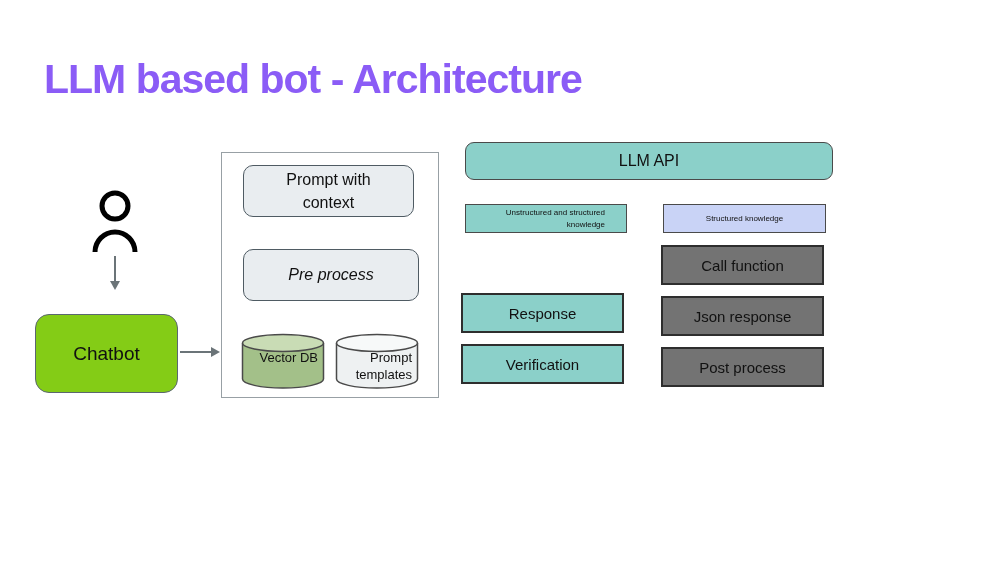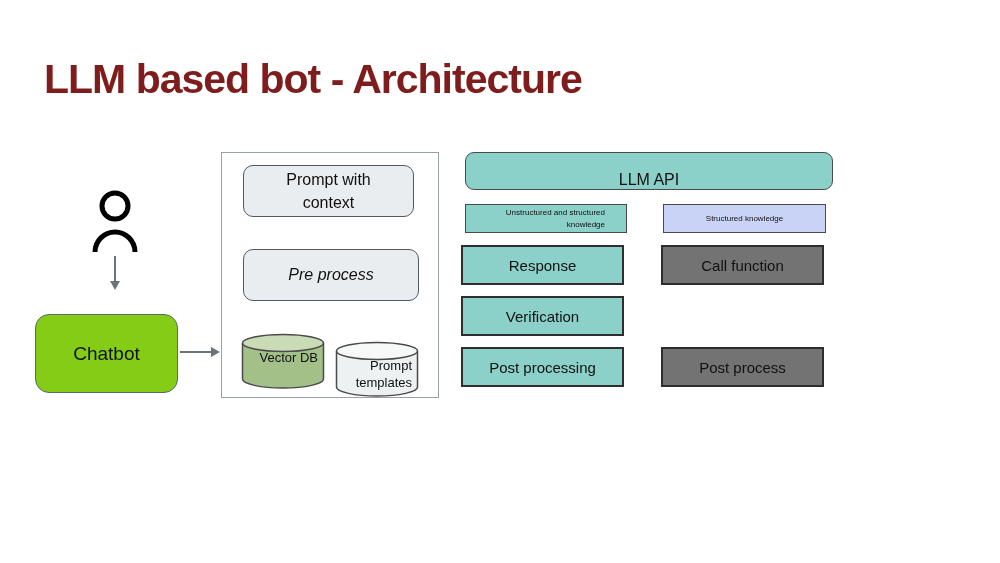--- a/index.html
+++ b/index.html
@@ -13,21 +13,21 @@
     background: #ffffff;
     overflow: hidden;
   }
 
   .title {
     position: absolute;
     left: 44px; top: 56px;
     font-size: 41px;
     font-weight: bold;
     letter-spacing: -1px;
-    color: #7f1d1d;
+    color: #8b5cf6;
     white-space: nowrap;
   }
 
   
   .user-icon { position: absolute; left: 90px; top: 185px; }
 
   .arrow-v { position: absolute; left: 110px; top: 256px; width: 10px; height: 34px; }
   .arrow-v .shaft { position: absolute; left: 4px; top: 0; width: 2px; height: 25px; background: #6b7478; }
   .arrow-v .head {
     position: absolute; left: 0; top: 25px;
@@ -74,35 +74,35 @@
     text-align: center;
     font-size: 16px;
     line-height: 1.45;
   }
   .soft-box span { display: block; max-width: 120px; }
   .box-prompt-context { left: 21px; top: 12px; width: 171px; height: 52px; }
   .box-pre-process   { left: 21px; top: 96px; width: 176px; height: 52px; font-style: italic; }
 
   .cylinder { position: absolute; width: 84px; height: 57px; }
   .cyl-vector   { left: 19px; top: 180px; }
-  .cyl-template { left: 113px; top: 188px; }
+  .cyl-template { left: 113px; top: 180px; }
   .cylinder .cyl-label {
     position: absolute; left: 0; top: 17px; width: 100%;
     text-align: right; font-size: 13px; line-height: 1.3;
   }
   .cylinder .cyl-label span { display: block; max-width: 70px; margin: 0 auto; }
 
   
   .llm-api {
-    position: absolute; left: 465px; top: 152px;
+    position: absolute; left: 465px; top: 142px;
     width: 368px; height: 38px;
     background: #8bd0c9;
     border: 1px solid #4a4a4a;
     border-radius: 9px;
-    display: flex; align-items: flex-end; justify-content: center;
+    display: flex; align-items: center; justify-content: center;
     font-size: 16px;
   }
 
   .col-header {
     position: absolute; top: 204px; height: 29px;
     border: 1px solid #4a4a4a;
     display: flex; align-items: center; justify-content: center;
     text-align: center;
     font-size: 8px; line-height: 1.4;
   }
@@ -115,21 +115,21 @@
     width: 163px; height: 40px;
     border: 1px solid #2e2e2e;
   }
   .bevel .ring { position: absolute; inset: 0; border: 5px solid; }
   .bevel .core {
     position: absolute; inset: 0;
     border: 1px solid #2e2e2e;
     display: flex; align-items: center; justify-content: center;
     font-size: 15px;
   }
-  .bevel.teal { background: #8bd0c9; }
+  .bevel.teal { background: #8bd0c9; margin-top: 48px; }
   .bevel.teal .ring { border-color: #bfe4e0 #68a29b #68a29b #bfe4e0; }
   .bevel.teal .core { background: #8bd0c9; }
   .bevel.lav { background: #c9d3f6; }
   .bevel.lav .ring { border-color: #e1e7fc #96a3d6 #96a3d6 #e1e7fc; }
   .bevel.lav .core { background: #737373; }
 
   .col-left  { left: 461px; }
   .col-right { left: 661px; }
   .row-0 { top: 245px; }
   .row-1 { top: 296px; }
@@ -209,33 +209,33 @@
     <div class="core">
         <span>Response</span>
       </div>
   </div>
   <div class="bevel teal col-left row-1">
     <div class="ring"></div>
     <div class="core">
         <span>Verification</span>
       </div>
   </div>
-  <div class="bevel teal col-left row-2">
-    <div class="ring"></div>
-    <div class="core">
-        <span>Post processing</span>
-      </div>
-  </div>
 
   <div class="bevel lav col-right row-0">
     <div class="ring"></div>
     <div class="core">
         <span>Call function</span>
       </div>
   </div>
+  <div class="bevel lav col-right row-1">
+    <div class="ring"></div>
+    <div class="core">
+        <span>Json response</span>
+      </div>
+  </div>
   <div class="bevel lav col-right row-2">
     <div class="ring"></div>
     <div class="core">
         <span>Post process</span>
       </div>
   </div>
 
 </div>
 
 </body></html>

